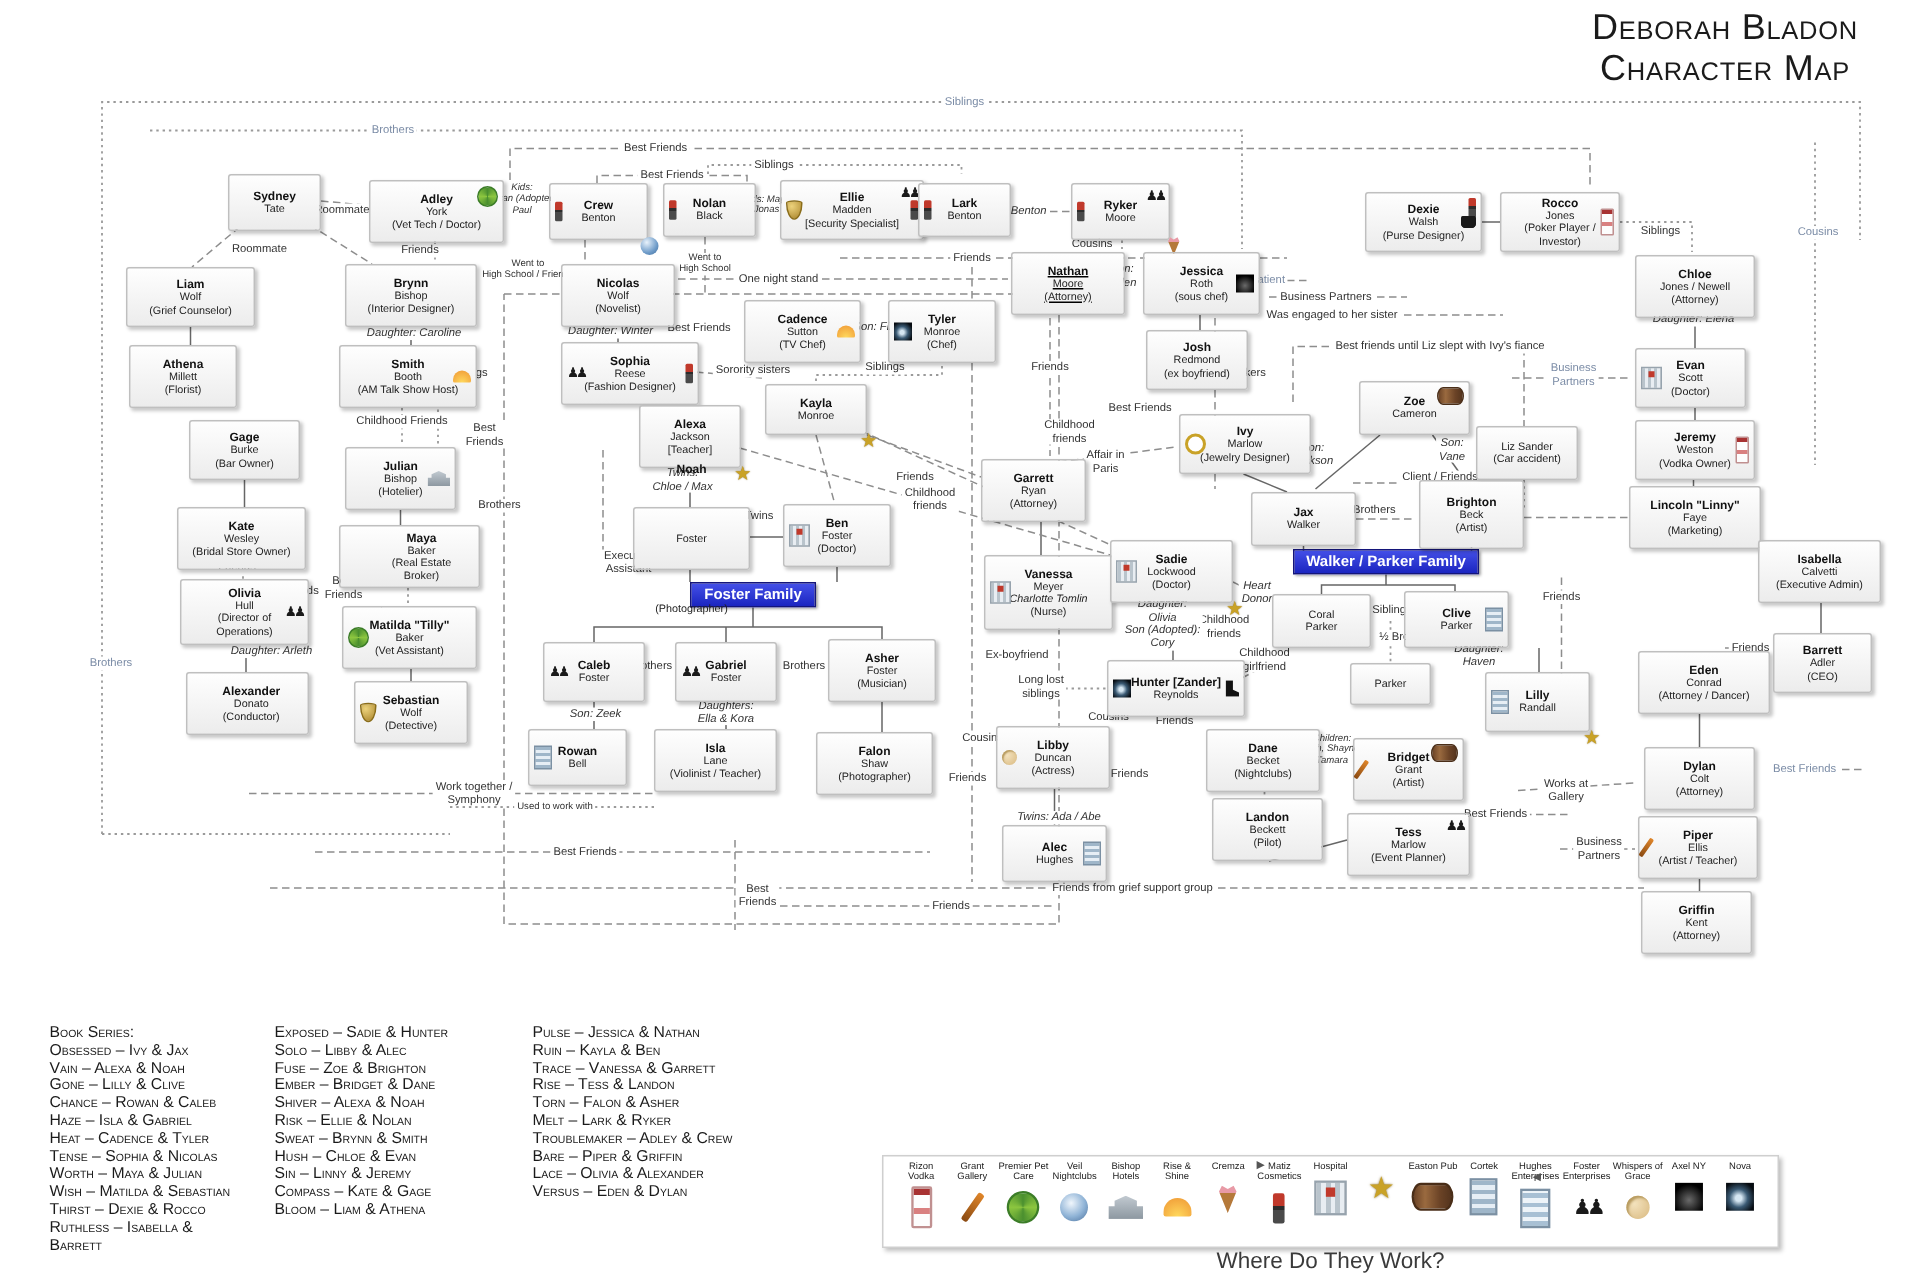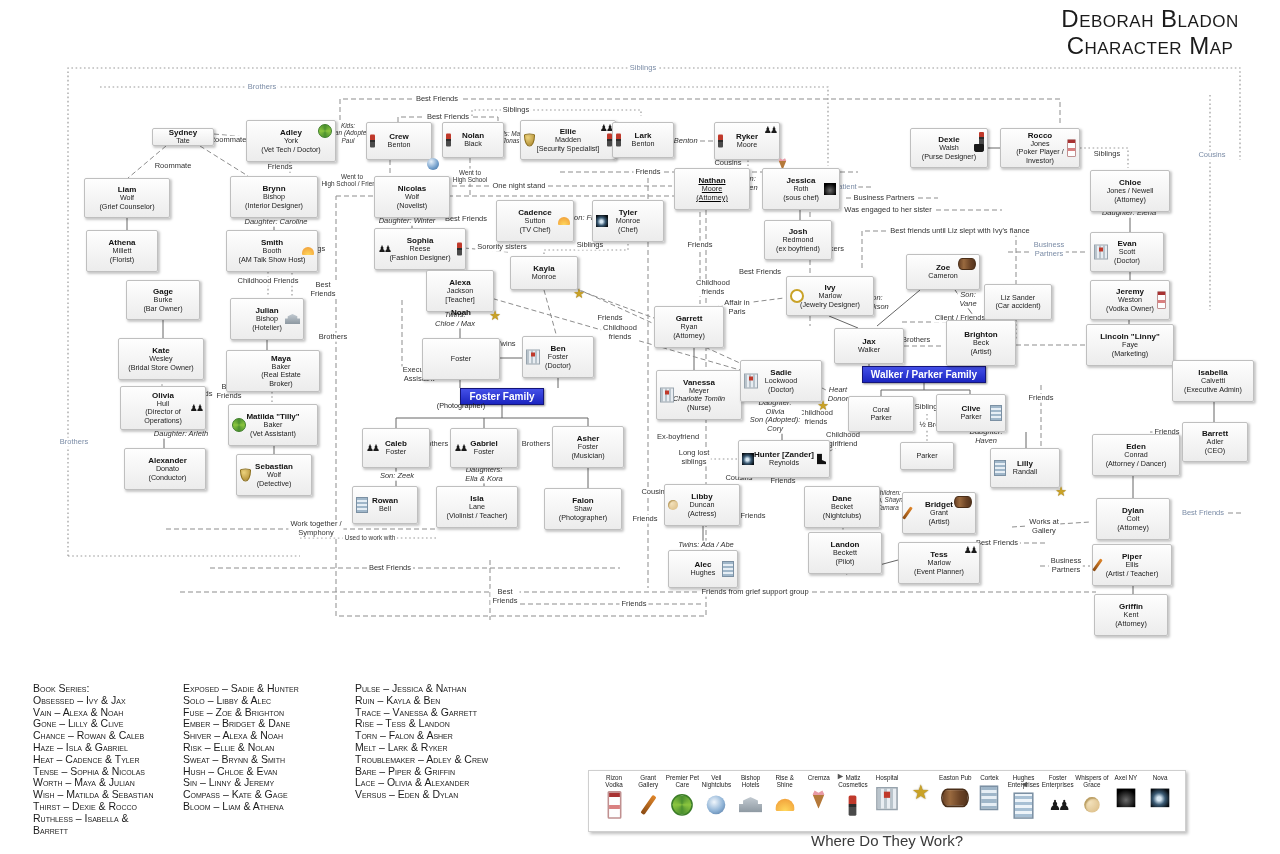--- a/index.html
+++ b/index.html
@@ -303,21 +303,21 @@
       <div class="lbl" style="left: 755px; top: 592px;">Friends from grief support group</div>
       <div class="lbl" style="left: 634px; top: 604px;">Friends</div>
       <div class="lbl" style="left: 505px; top: 597px;">Best
 Friends</div>
     </div>
   <div id="fams">
       <div class="fam" style="left: 460px; top: 388px; width: 84px; height: 17px;">Foster Family</div>
       <div class="fam" style="left: 862px; top: 366px; width: 124px; height: 17px;">Walker / Parker Family</div>
     </div>
   <div id="nodes">
-      <div class="node" style="left: 152px; top: 116px; width: 62px; height: 18px; margin-top: 12px;">
+      <div class="node" style="left: 152px; top: 116px; width: 62px; height: 38px;">
         <div class="nm">Sydney</div>
         <div class="sn">Tate</div>
       </div>
       <div class="node" style="left: 246px; top: 120px; width: 90px; height: 42px;">
         <div class="nm">Adley</div>
         <div class="sn">York</div>
         <div class="sn">(Vet Tech / Doctor)</div>
         <span class="ic ic-paw p-rt"></span>
       </div>
       <div class="node" style="left: 366px; top: 122px; width: 66px; height: 38px;">

